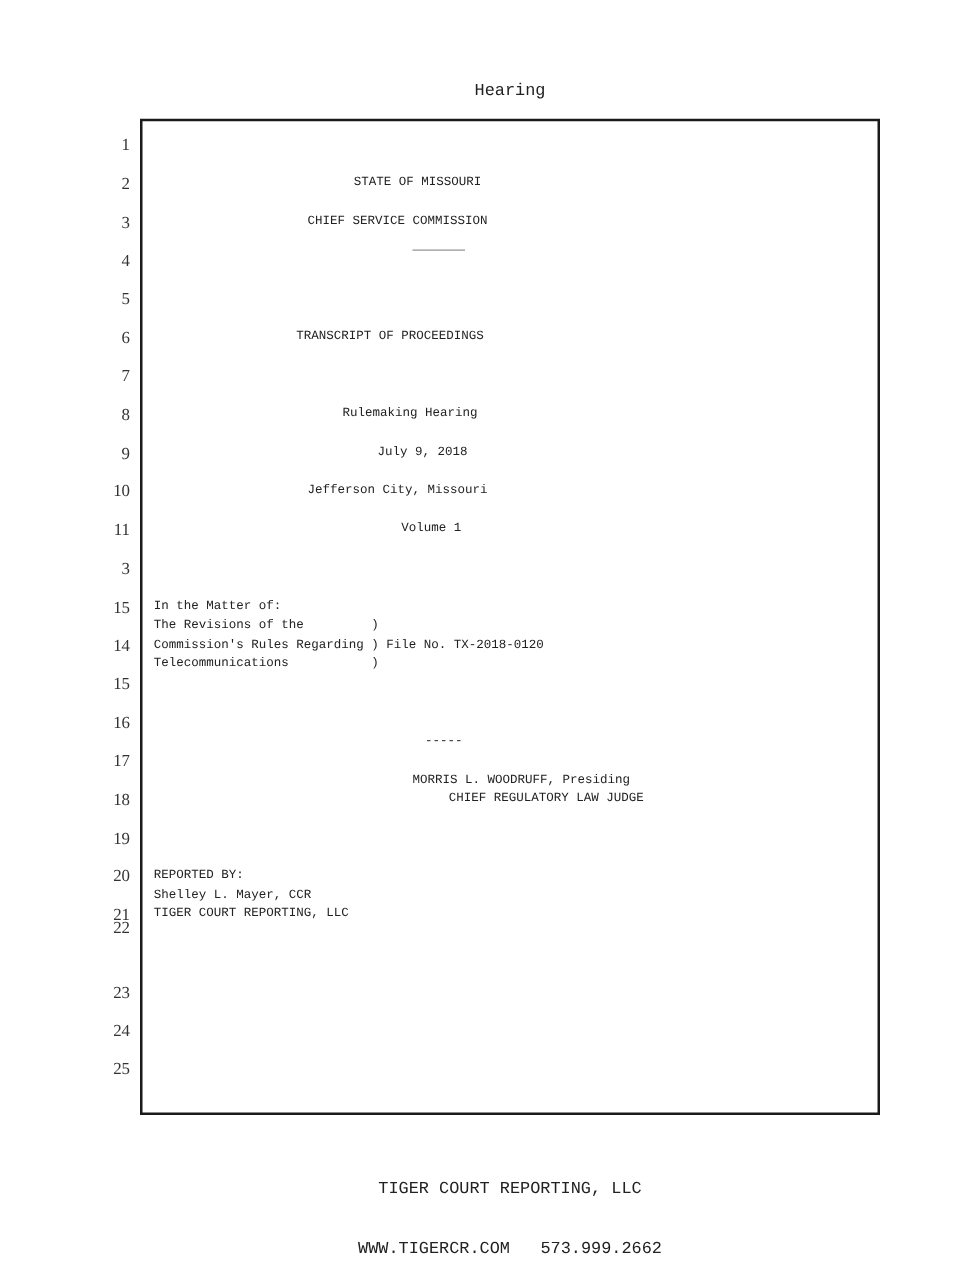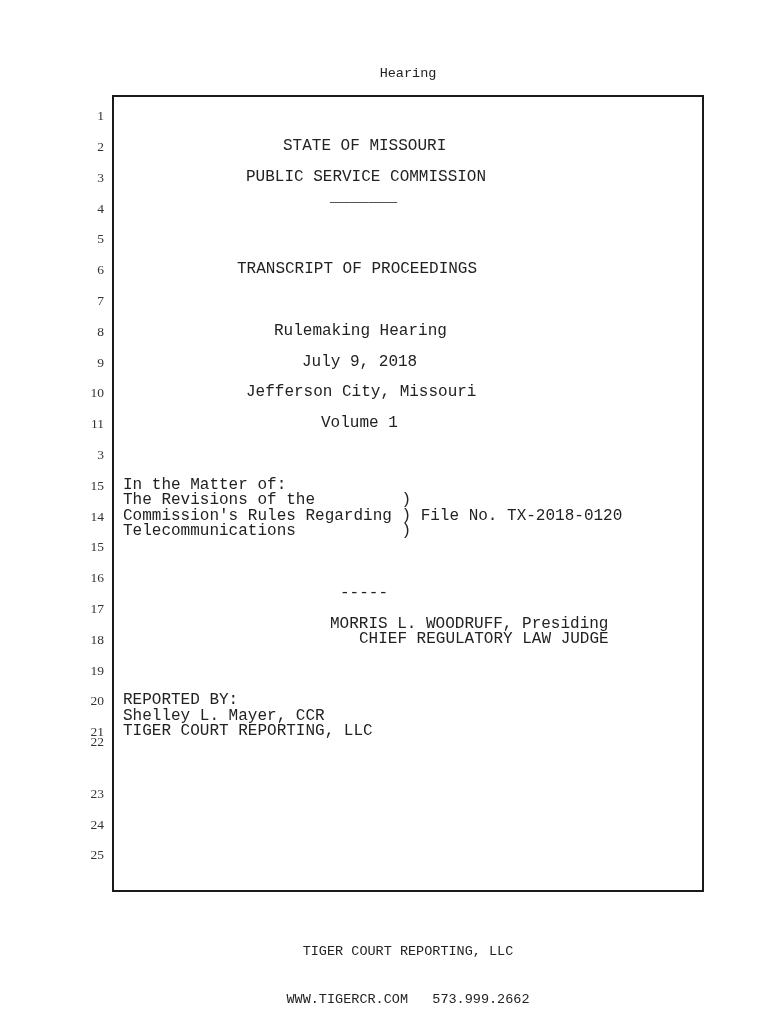--- a/index.html
+++ b/index.html
@@ -3,21 +3,21 @@
 <meta charset="utf-8">
 <style>
   html, body { margin:0; padding:0; background:#ffffff; }
   body { width:770px; height:1024px; position:relative; overflow:hidden;
          font-family:"Liberation Mono", "DejaVu Sans Mono", monospace; color:#222; }
   .page-header { position:absolute; top:66px; left:0; width:816px; text-align:center; font-size:13.5px; }
   .frame { position:absolute; left:112px; top:95px; width:588px; height:793px;
            border:2px solid #1a1a1a; box-sizing:content-box; }
   .ln { position:absolute; left:84px; width:20px; text-align:right; font-size:13.5px;
         font-family:"Liberation Serif", "DejaVu Serif", serif; color:#333; }
-  .txt { position:absolute; font-size:16px; white-space:pre; line-height:15.5px; }
+  .txt { position:absolute; font-size:10px; white-space:pre; line-height:15.5px; }
   .footer { position:absolute; top:912px; left:0; width:816px; text-align:center;
             font-size:13.5px; line-height:16px; white-space:pre; }
 </style>
 </head>
 <body>
 
 <div class="page-header" style="width:816px;left:0;">Hearing</div>
 
 <div class="frame"></div>
 
@@ -43,21 +43,21 @@
   <div class="ln" style="top:663px">19</div>
   <div class="ln" style="top:693px">20</div>
   <div class="ln" style="top:724px">21</div>
   <div class="ln" style="top:734px">22</div>
   <div class="ln" style="top:786px">23</div>
   <div class="ln" style="top:817px">24</div>
   <div class="ln" style="top:847px">25</div>
 </div>
 
 <div class="txt" style="top:139px;left:283px">STATE OF MISSOURI</div>
-<div class="txt" style="top:170px;left:246px">PUBLIC SERVICE COMMISSION</div>
+<div class="txt" style="top:170px;left:246px">CHIEF SERVICE COMMISSION</div>
 <div class="txt" style="top:190px;left:330px">_______</div>
 <div class="txt" style="top:262px;left:237px">TRANSCRIPT OF PROCEEDINGS</div>
 <div class="txt" style="top:324px;left:274px">Rulemaking Hearing</div>
 <div class="txt" style="top:355px;left:302px">July 9, 2018</div>
 <div class="txt" style="top:385px;left:246px">Jefferson City, Missouri</div>
 <div class="txt" style="top:416px;left:321px">Volume 1</div>
 
 <div>
   <div class="txt" style="top:478px;left:123px">In the Matter of:</div>
   <div class="txt" style="top:493px;left:123px">The Revisions of the         )</div>

